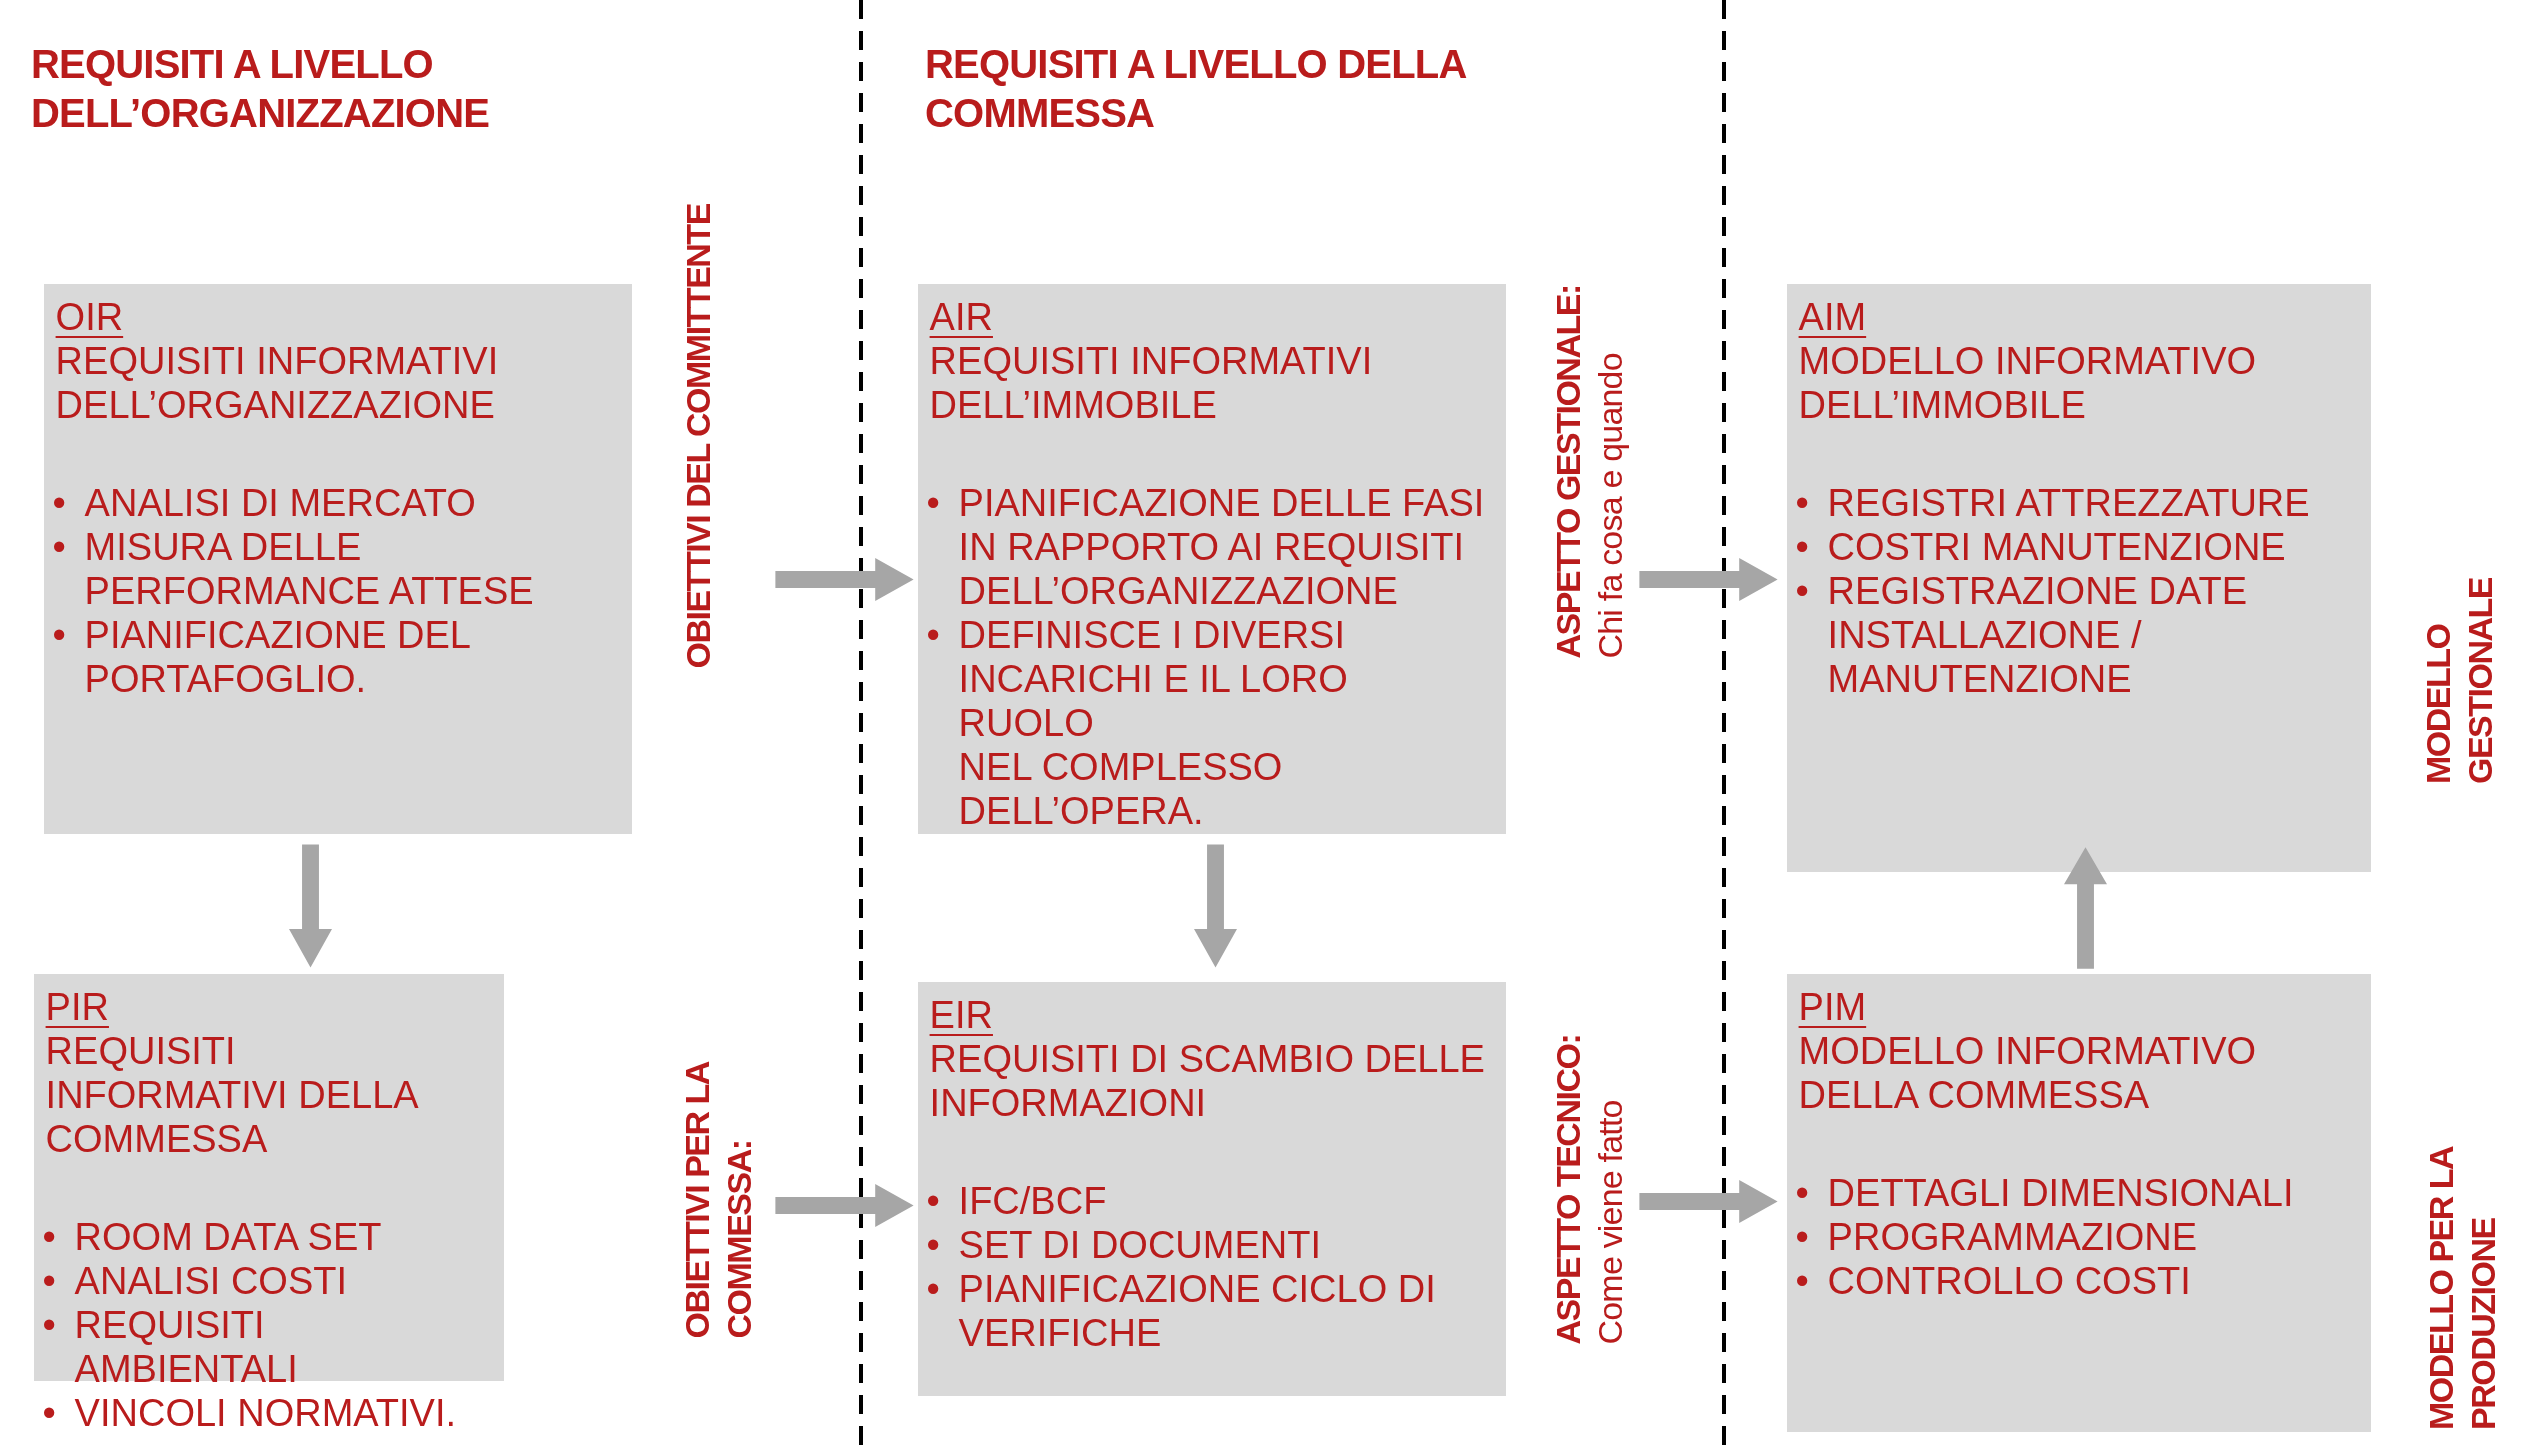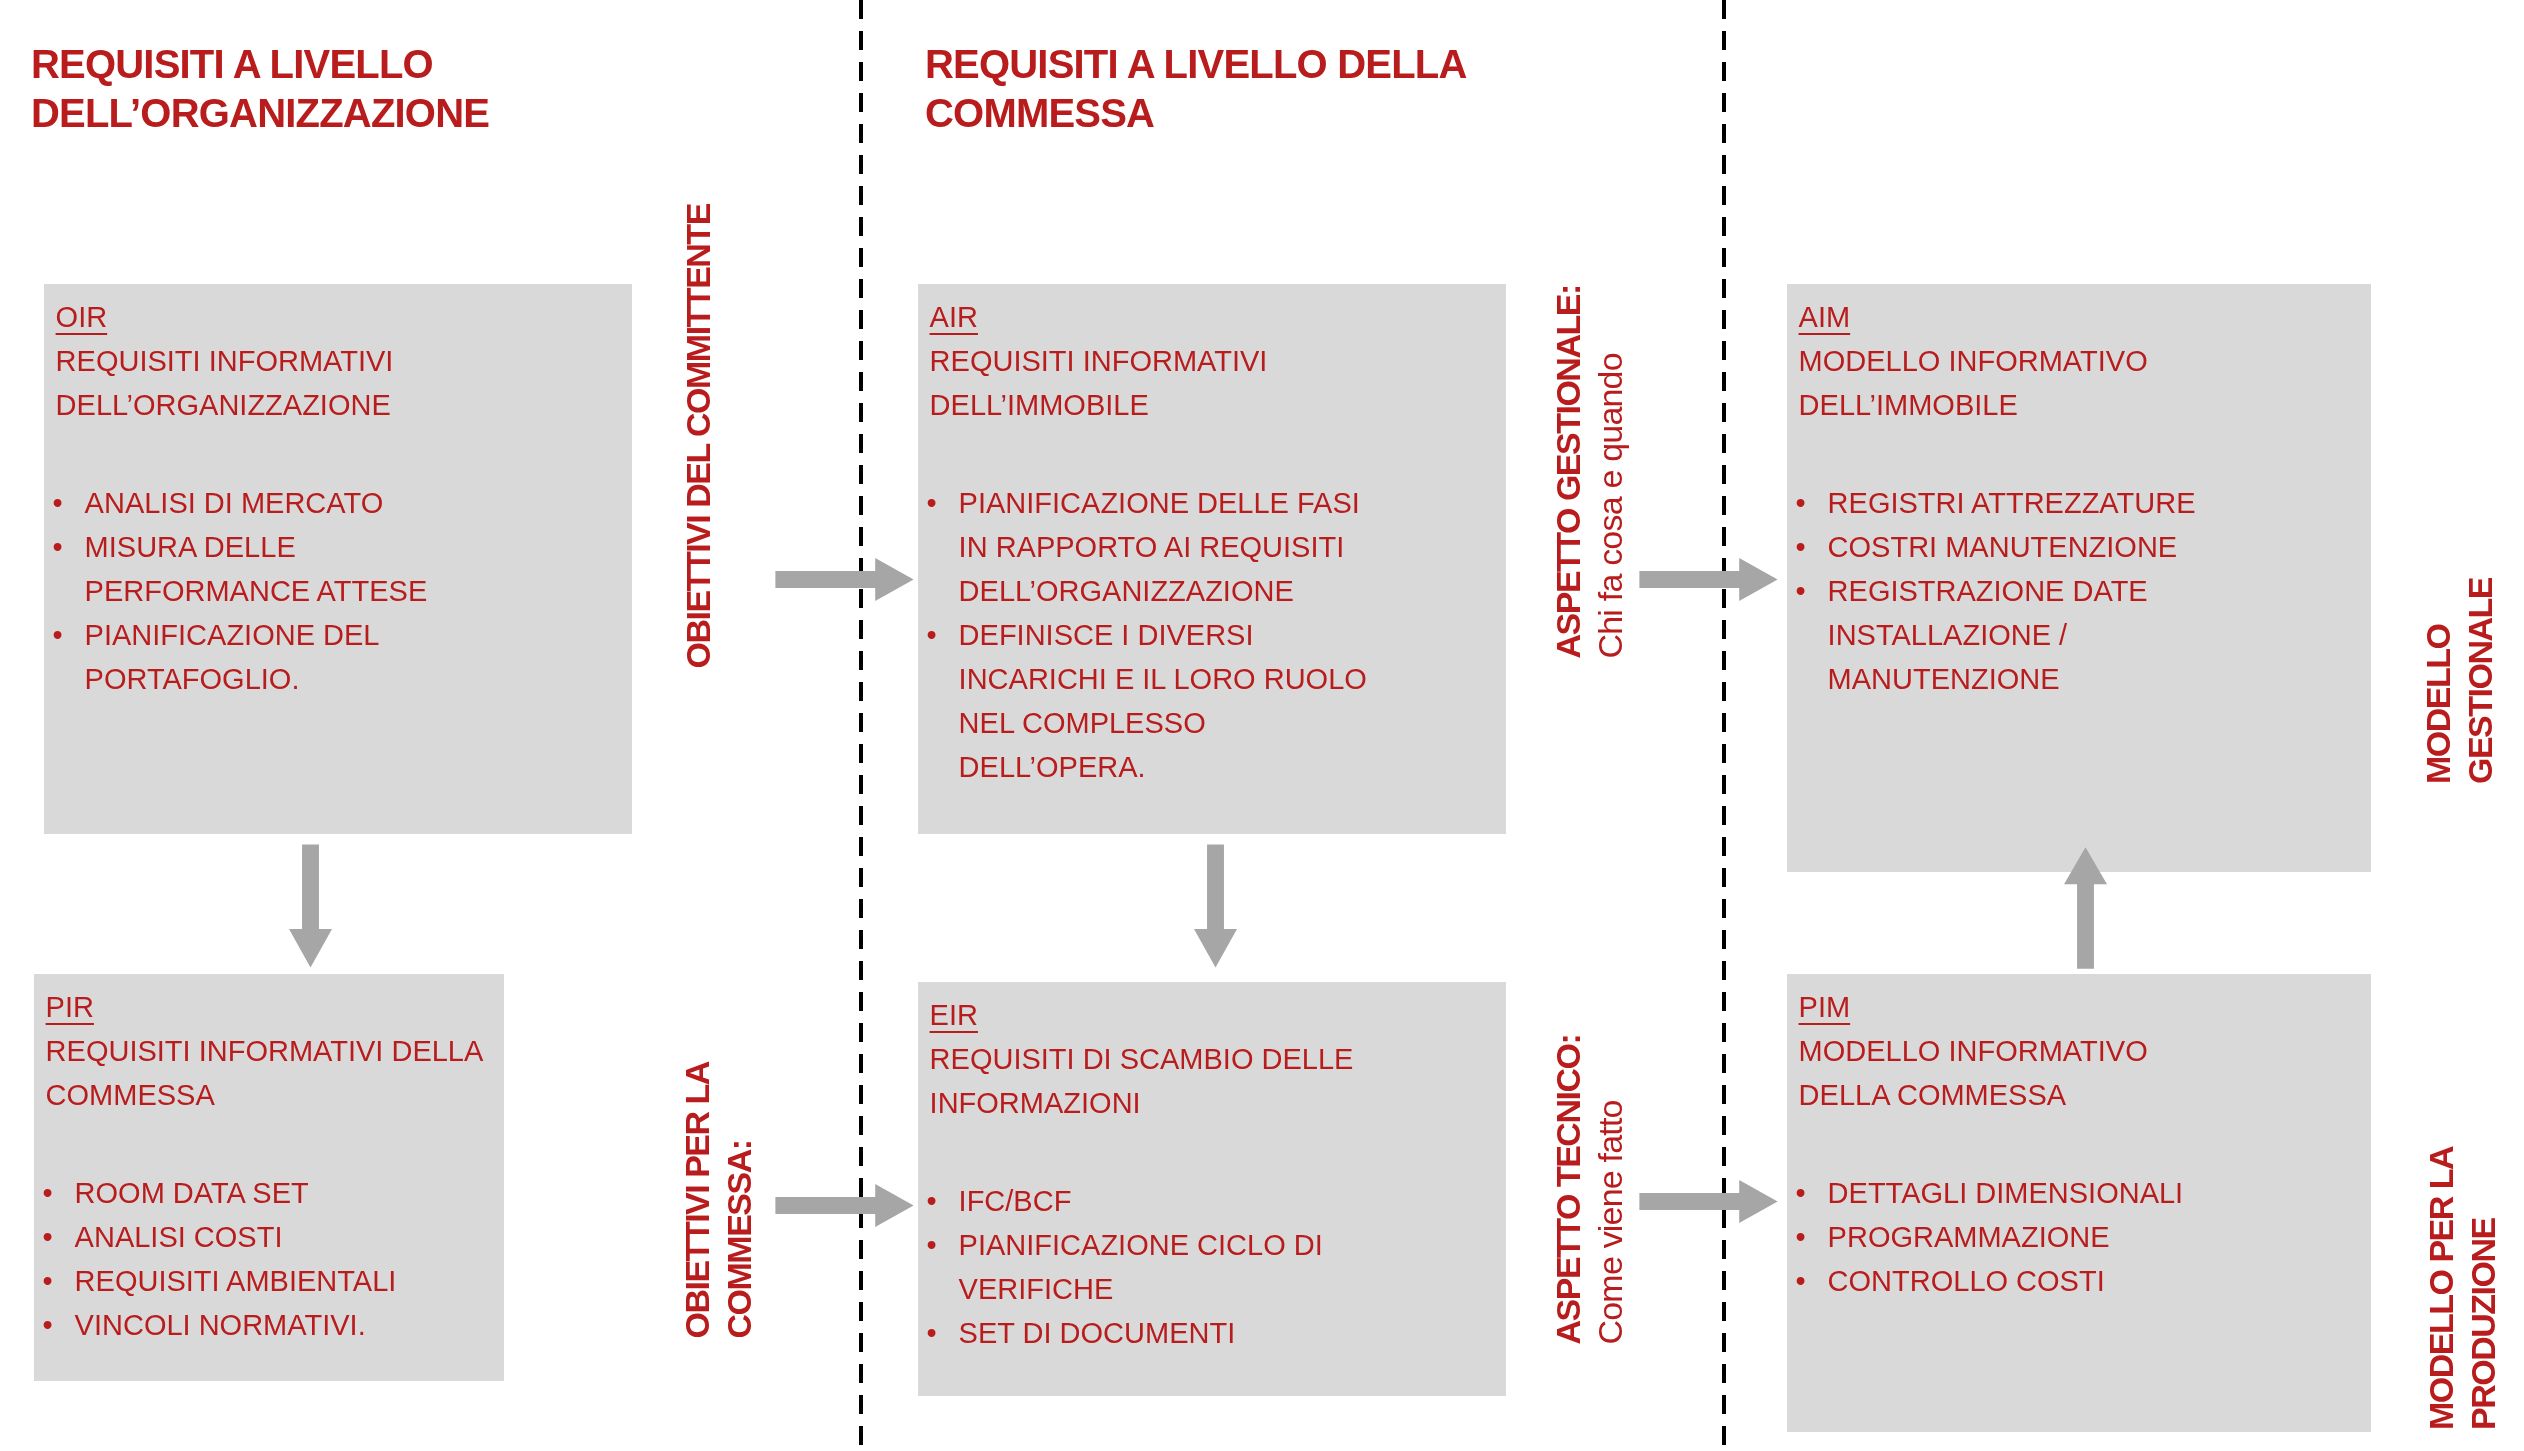--- a/index.html
+++ b/index.html
@@ -4,21 +4,21 @@
 <style>
   html,body{margin:0;padding:0;background:#fff;}
   #canvas{position:relative;width:2525px;height:1452px;background:#fff;overflow:hidden;
           font-family:"Liberation Sans",sans-serif;color:#000;}
   .heading{position:absolute;font-weight:bold;font-size:40px;line-height:49px;
            letter-spacing:-0.8px;white-space:pre-line;}
   .vdash{position:absolute;top:0;width:3.9px;height:1452px;
          background:repeating-linear-gradient(180deg,var(--dash,#000) 0 18.6px,transparent 18.6px 31px);}
   .box{position:absolute;background:var(--box-fill,#d9d9d9);
        padding:10.8px 18.6px 0 11.6px;box-sizing:border-box;
-       font-size:29px;line-height:44px;}
+       font-size:38px;line-height:44px;}
   .acronym{display:inline-block;text-decoration:underline;text-underline-offset:6.2px;
            text-decoration-thickness:2.3px;}
   .subtitle{white-space:pre-line;}
   .box ul{list-style:none;margin:54px 0 0 0;padding:0;}
   .box li{position:relative;padding-left:29px;white-space:pre-line;}
   .box li::before{content:"\2022";position:absolute;left:-3.1px;top:0;}
   .vlabel{position:absolute;transform:rotate(-90deg);font-weight:bold;
           font-size:34px;line-height:42px;letter-spacing:-1.5px;text-align:left;}
   .vlabel div{white-space:nowrap;}
   .vlabel .reg{font-weight:normal;letter-spacing:-0.8px;}
@@ -76,23 +76,23 @@
 DELL’OPERA.</li>
     </ul>
   </div>
 
   <div class="box" style="left:918px;top:982px;width:588px;height:414px;">
     <div><span class="acronym">EIR</span></div>
     <div class="subtitle">REQUISITI DI SCAMBIO DELLE
 INFORMAZIONI</div>
     <ul>
       <li>IFC/BCF</li>
+      <li>SET DI DOCUMENTI</li>
       <li>PIANIFICAZIONE CICLO DI
 VERIFICHE</li>
-      <li>SET DI DOCUMENTI</li>
     </ul>
   </div>
 
   <div class="box" style="left:1787px;top:284px;width:584px;height:588px;">
     <div><span class="acronym">AIM</span></div>
     <div class="subtitle">MODELLO INFORMATIVO
 DELL’IMMOBILE</div>
     <ul>
       <li>REGISTRI ATTREZZATURE</li>
       <li>COSTRI MANUTENZIONE</li>

